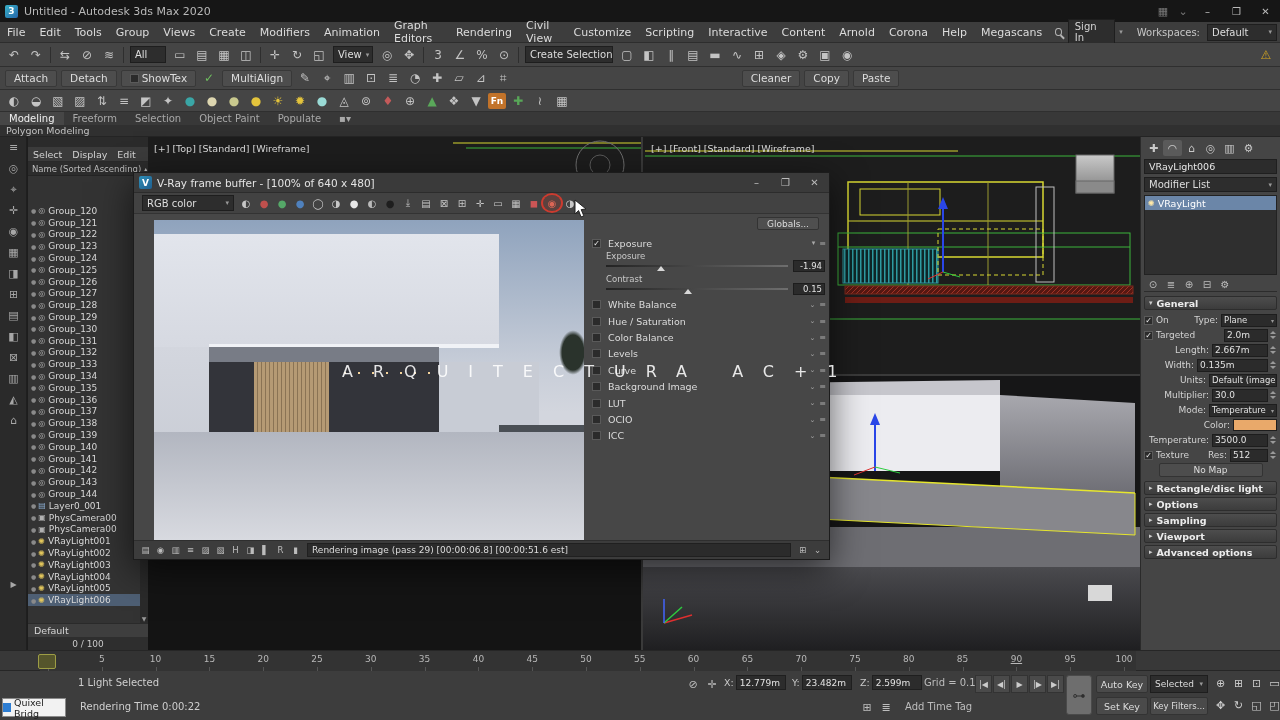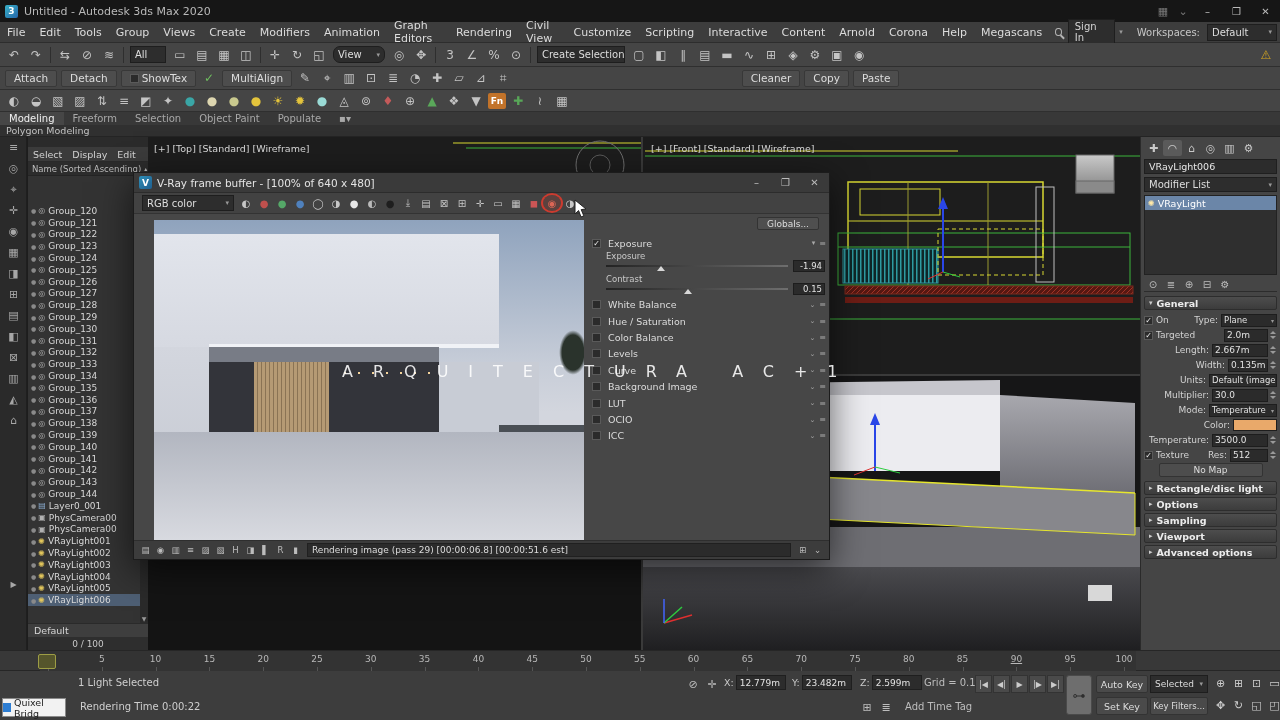--- a/index.html
+++ b/index.html
@@ -207,21 +207,21 @@
         <span class="arr">▾</span>
       </div>
       <div class="icon-cell">▭</div>
       <div class="icon-cell">▤</div>
       <div class="icon-cell">▦</div>
       <div class="icon-cell">◫</div>
       <div class="icon-sep"></div>
       <div class="icon-cell">✛</div>
       <div class="icon-cell">↻</div>
       <div class="icon-cell">◱</div>
-      <div class="dd" style="width: 52px; border-radius: 7px;">
+      <div class="dd" style="width: 40px;">
         <span>View</span>
         <span class="arr">▾</span>
       </div>
       <div class="icon-cell">◎</div>
       <div class="icon-cell">✥</div>
       <div class="icon-sep"></div>
       <div class="icon-cell">3</div>
       <div class="icon-cell">∠</div>
       <div class="icon-cell">%</div>
       <div class="icon-cell">⊙</div>
@@ -666,21 +666,21 @@
                 <span class="spinbox" style="width: 56px;">2.667m</span>
                 <span class="spinner">
                   <i class="up"></i>
                   <i class="dn"></i>
                 </span>
               </span>
             </div>
             <div class="cmd-row">
               <span class="cmd-lbl" style="margin-left: auto;">Width:</span>
               <span style="display: inline-flex; align-items: center;">
-                <span class="spinbox" style="width: 40px;">0.135m</span>
+                <span class="spinbox" style="width: 71px;">0.135m</span>
                 <span class="spinner">
                   <i class="up"></i>
                   <i class="dn"></i>
                 </span>
               </span>
             </div>
             <div class="cmd-row">
               <span class="cmd-lbl" style="margin-left: auto;">Units:</span>
               <span class="cmd-dd" style="width: 68px;">
                 <span>Default (image)</span>

